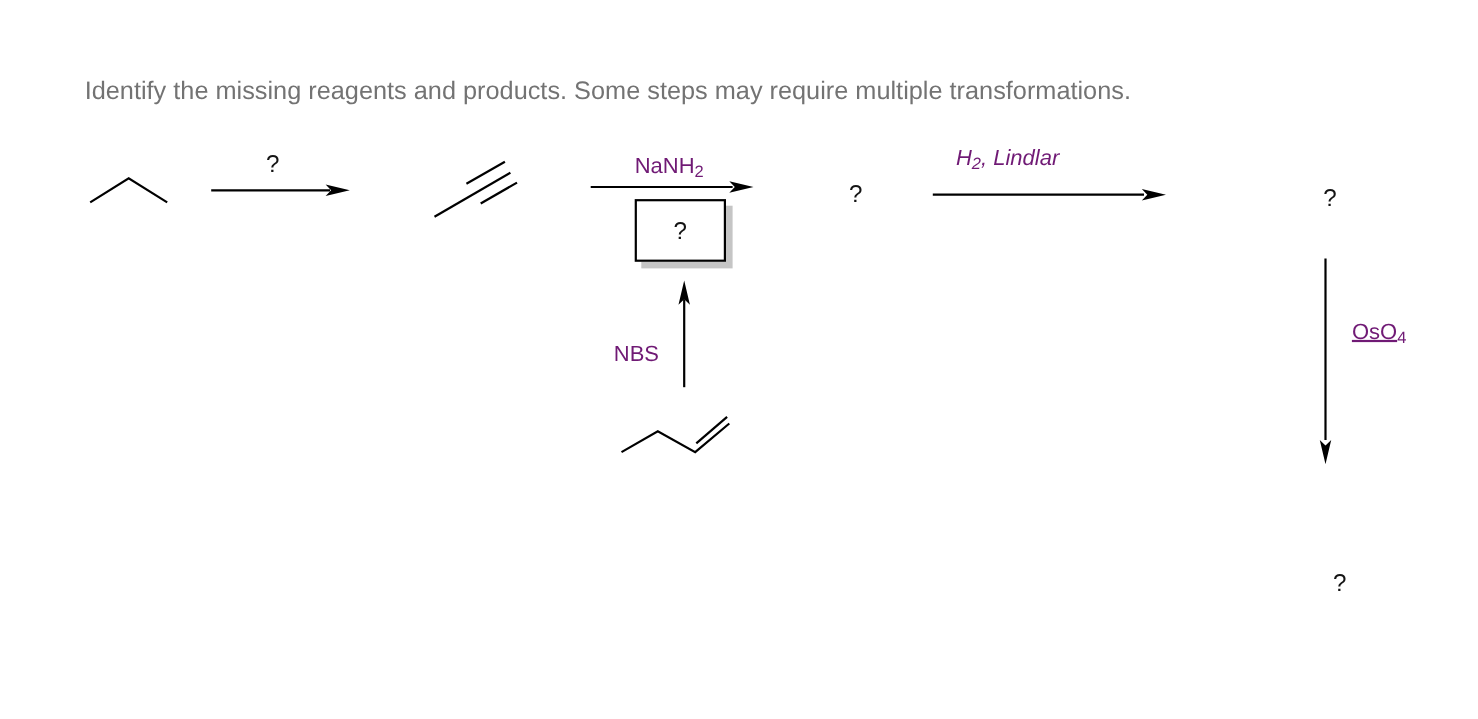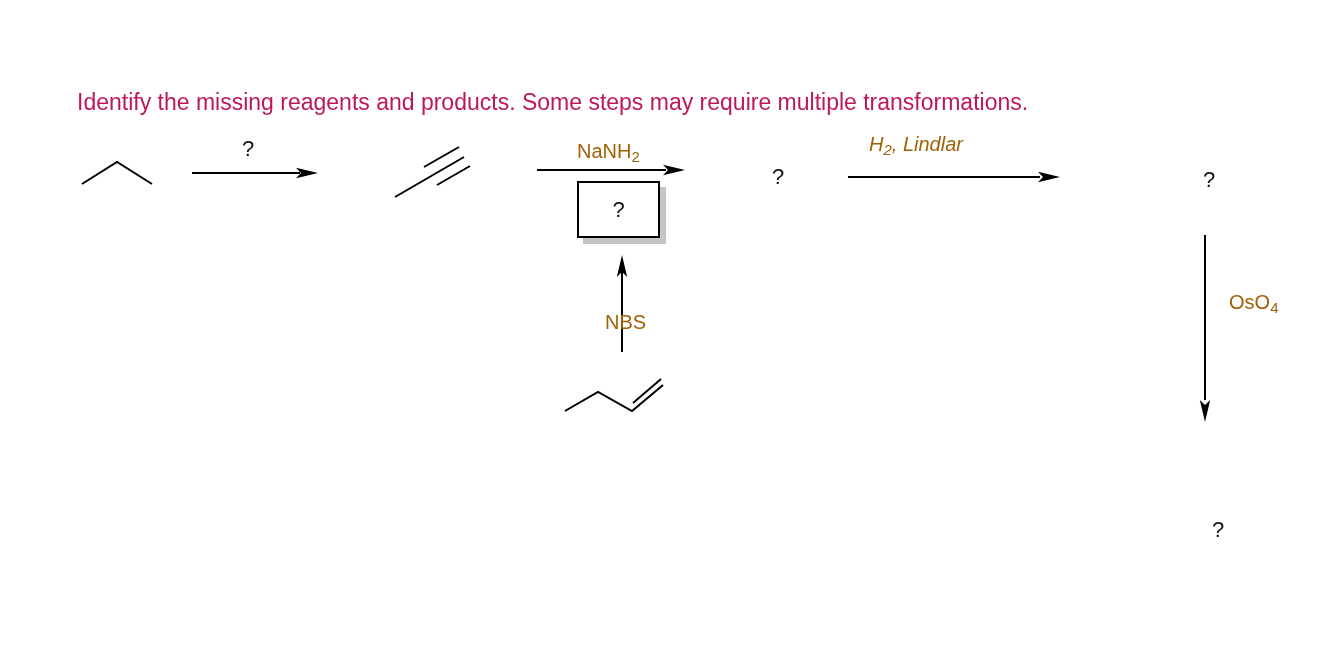--- a/index.html
+++ b/index.html
@@ -15,29 +15,28 @@
     overflow: hidden;
     font-family: "Liberation Sans", sans-serif;
     color: #111111;
   }
   .title {
     position: absolute;
     left: 77px;
     top: 68px;
     font-size: 23px;
     line-height: 1.25;
-    color: #be185d;
+    color: #737373;
     white-space: nowrap;
-    margin-top: 20px;
   }
   .chem {
     position: absolute;
     font-size: 20px;
     line-height: 1.2;
-    color: #a16207;
+    color: #701a75;
     white-space: nowrap;
   }
   .chem .sub {
     font-size: 15px;
     vertical-align: -4px;
   }
   .q {
     position: absolute;
     transform: translate(-50%, -50%);
     font-size: 22px;
@@ -106,21 +105,21 @@
     <span>NaNH</span><span class="sub">2</span>
   </div>
   <div class="answer-box">
     <span class="q-in-box">?</span>
   </div>
 
   <svg class="art" style="left:613px; top:252px;" width="18" height="104">
     <line x1="9" y1="100" x2="9" y2="20"></line>
     <polygon points="9,3 3.8,25 9,20 14.2,25"></polygon>
   </svg>
-  <div class="chem" style="left:558px; top:310px;margin-left:47px;">NBS</div>
+  <div class="chem" style="left:558px; top:310px;">NBS</div>
 
   <svg class="art" style="left:558px; top:375px;" width="112" height="42">
     <polyline points="7,36 40,17 74,36 105,10"></polyline>
     <line x1="75" y1="28" x2="103" y2="4"></line>
   </svg>
 
   <div class="q" style="left:778px; top:177px;">?</div>
 
   <svg class="art" style="left:845px; top:168px;" width="218" height="18">
     <line x1="3" y1="9" x2="195" y2="9"></line>
@@ -129,19 +128,19 @@
   <div class="chem" style="left:869px; top:132px;font-style:italic;">
     <span>H</span><span class="sub">2</span><span>, Lindlar</span>
   </div>
 
   <div class="q" style="left:1209px; top:180px;">?</div>
 
   <svg class="art" style="left:1196px; top:230px;" width="18" height="196">
     <line x1="9" y1="5" x2="9" y2="170"></line>
     <polygon points="9,192 3.8,170 9,175 14.2,170"></polygon>
   </svg>
-  <div class="chem" style="left:1229px; top:290px;">
+  <div class="chem" style="left:1229px; top:290px;text-decoration:underline;">
     <span>OsO</span><span class="sub">4</span>
   </div>
 
   <div class="q" style="left:1218px; top:530px;">?</div>
 
 </div>
 
 </body></html>

